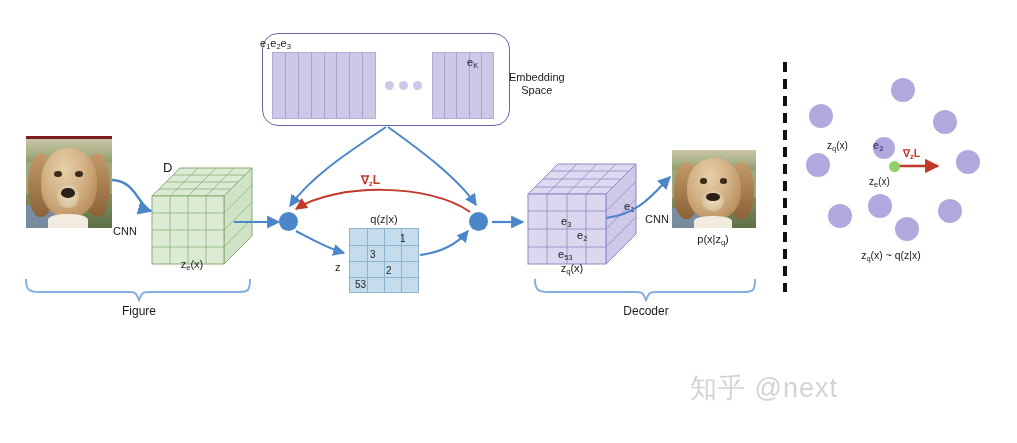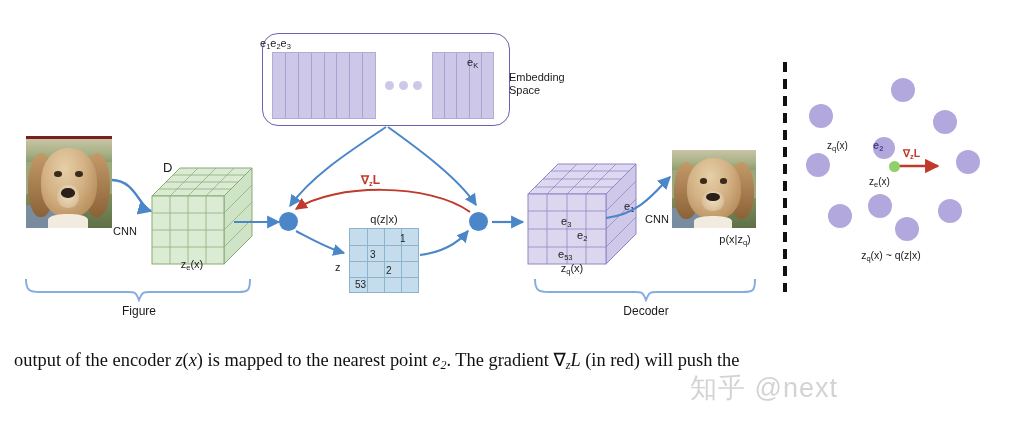--- a/index.html
+++ b/index.html
@@ -228,21 +228,21 @@
 
   <div class="ellipsis-dot" style="left:385px;"></div>
   <div class="ellipsis-dot" style="left:399px;"></div>
   <div class="ellipsis-dot" style="left:413px;"></div>
 
   <div class="lbl" style="left:260px; top:37px; font-size:11px;">
     <span>e<span class="sub">1</span></span><span>e<span class="sub">2</span></span><span>e<span class="sub">3</span></span>
   </div>
   <div class="lbl" style="left:467px; top:37px;margin-top:19px;">e<span class="sub">K</span></div>
 
-  <div class="lbl" style="left:509px; top:71px; ">
+  <div class="lbl" style="left:509px; top:71px; text-align:center;">
     <span>Embedding</span><br>
     <span style="">Space</span>
   </div>
 
   <div class="dogphoto" id="dog-left">
     <div class="sky"></div>
     <div class="grass"></div>
     <div class="bluepatch"></div>
     <div class="ear-l"></div>
     <div class="ear-r"></div>
@@ -351,21 +351,21 @@
     <div class="bluepatch"></div>
     <div class="ear-l"></div>
     <div class="ear-r"></div>
     <div class="head"></div>
     <div class="eye-l"></div>
     <div class="eye-r"></div>
     <div class="snout"></div>
     <div class="nose"></div>
     <div class="chest"></div>
   </div>
-  <div class="lbl center" style="left:735px; top:233px;">p(x|z<span class="sub">q</span>)</div>
+  <div class="lbl center" style="left:713px; top:233px;">p(x|z<span class="sub">q</span>)</div>
 
   <svg class="abs" style="left:0; top:0;" width="1017" height="443">
     <defs>
       <marker id="bluearrow" markerWidth="7" markerHeight="7" refX="5.4" refY="3" orient="auto">
         <path d="M0,0 L6,3 L0,6 z" fill="#4a86c8"></path>
       </marker>
       <marker id="redarrow" markerWidth="7" markerHeight="7" refX="5.4" refY="3" orient="auto">
         <path d="M0,0 L6,3 L0,6 z" fill="#c0392b"></path>
       </marker>
     </defs>
@@ -422,18 +422,17 @@
 
   <div id="ze-dot" style="left:889px; top:161px;"></div>
 
   <div class="lbl" style="left:827px; top:140px; font-size:10px;">z<span class="sub">q</span>(x)</div>
   <div class="lbl purpleTxt" style="left:873px; top:139px; font-size:11px;">e<span class="sub">2</span></div>
   <div class="lbl red" style="left:903px; top:147px; font-size:10.5px;">∇<span class="sub">z</span>L</div>
   <div class="lbl" style="left:869px; top:176px; font-size:10px;">z<span class="sub">e</span>(x)</div>
   <div class="lbl center" style="left:891px; top:249px; font-size:10.5px;">z<span class="sub">q</span>(x) ~ q(z|x)</div>
 
   <div id="caption">
-    <div>output of the encoder <span class="mi">z</span>(<span class="mi">x</span>) is mapped to the nearest point <span class="mi">e</span><span class="msub">2</span>. The gradient ∇<span class="msub">z</span><span class="mi">L</span> (in red) will push the</div>
   </div>
 
   <div id="watermark">知乎 @next</div>
 
 </div>
 
 </body></html>

